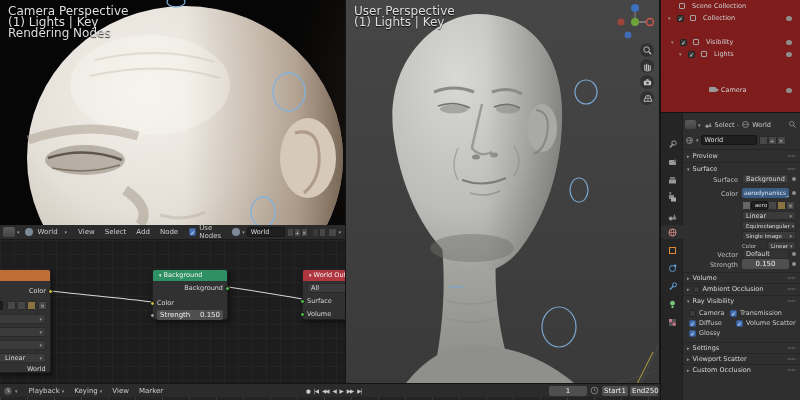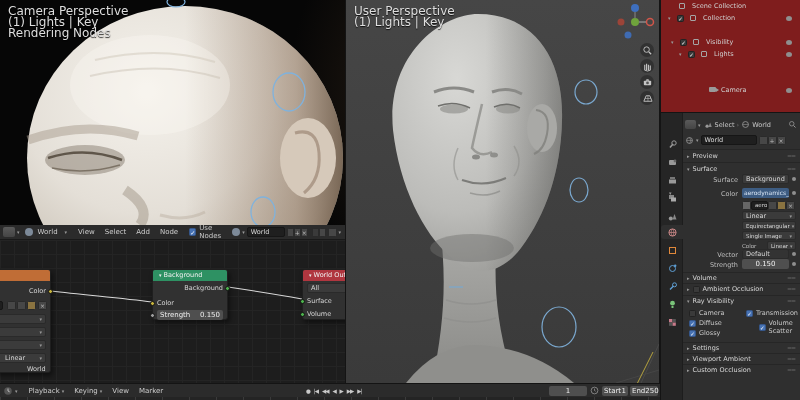--- a/index.html
+++ b/index.html
@@ -576,48 +576,48 @@
   <div class="phdr" style="top:184px">
       <span class="oarrow" style="position:static">▾</span>
       <span>Ray Visibility</span>
     </div>
   <span class="drag" style="top:184px">==</span>
 
   <span class="pchk" style="top:196px;left:28px">
       <span class="cb sm"></span>
       <span>Camera</span>
     </span>
-  <span class="pchk" style="top:196px;left:85px">
+  <span class="pchk" style="top:196px;left:69px">
       <span class="cb sm on">✓</span>
       <span>Transmission</span>
     </span>
   <span class="pchk" style="top:206px;left:28px">
       <span class="cb sm on">✓</span>
       <span>Diffuse</span>
     </span>
-  <span class="pchk" style="top:206px;left:98px">
+  <span class="pchk" style="top:206px;left:75px">
       <span class="cb sm on">✓</span>
       <span>Volume Scatter</span>
     </span>
   <span class="pchk" style="top:216px;left:28px">
       <span class="cb sm on">✓</span>
       <span>Glossy</span>
     </span>
 
   <div class="sep" style="top:229px"></div>
   <div class="phdr" style="top:222px;top:231px">
       <span class="oarrow" style="position:static">▸</span>
       <span>Settings</span>
     </div>
   <span class="drag" style="top:231px">==</span>
 
   <div class="sep" style="top:240px"></div>
   <div class="phdr" style="top:242px">
       <span class="oarrow" style="position:static">▸</span>
-      <span>Viewport Ambient</span>
+      <span>Viewport Scatter</span>
     </div>
   <span class="drag" style="top:242px">==</span>
 
   <div class="sep" style="top:251px"></div>
   <div class="phdr" style="top:253px">
       <span class="oarrow" style="position:static">▸</span>
       <span>Custom Occlusion</span>
     </div>
   <span class="drag" style="top:253px">==</span>
 </div>

